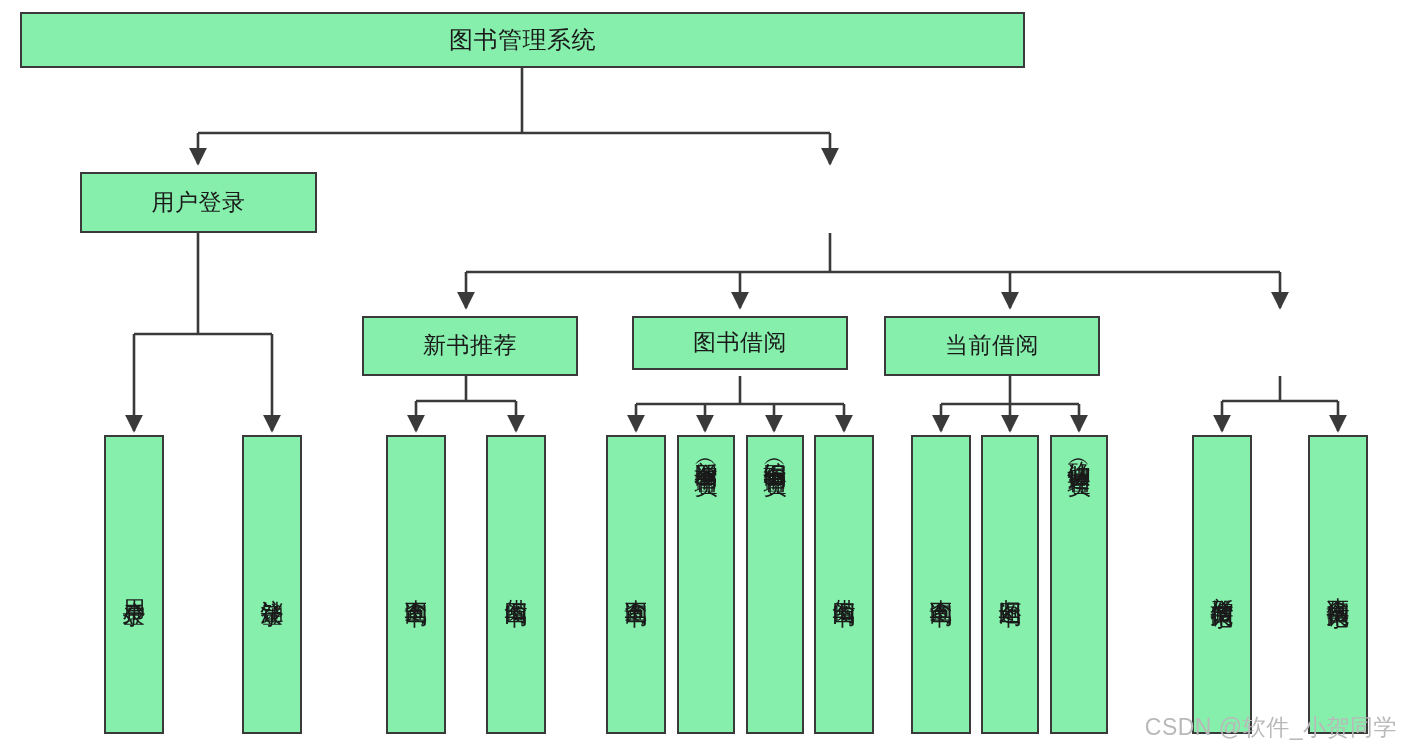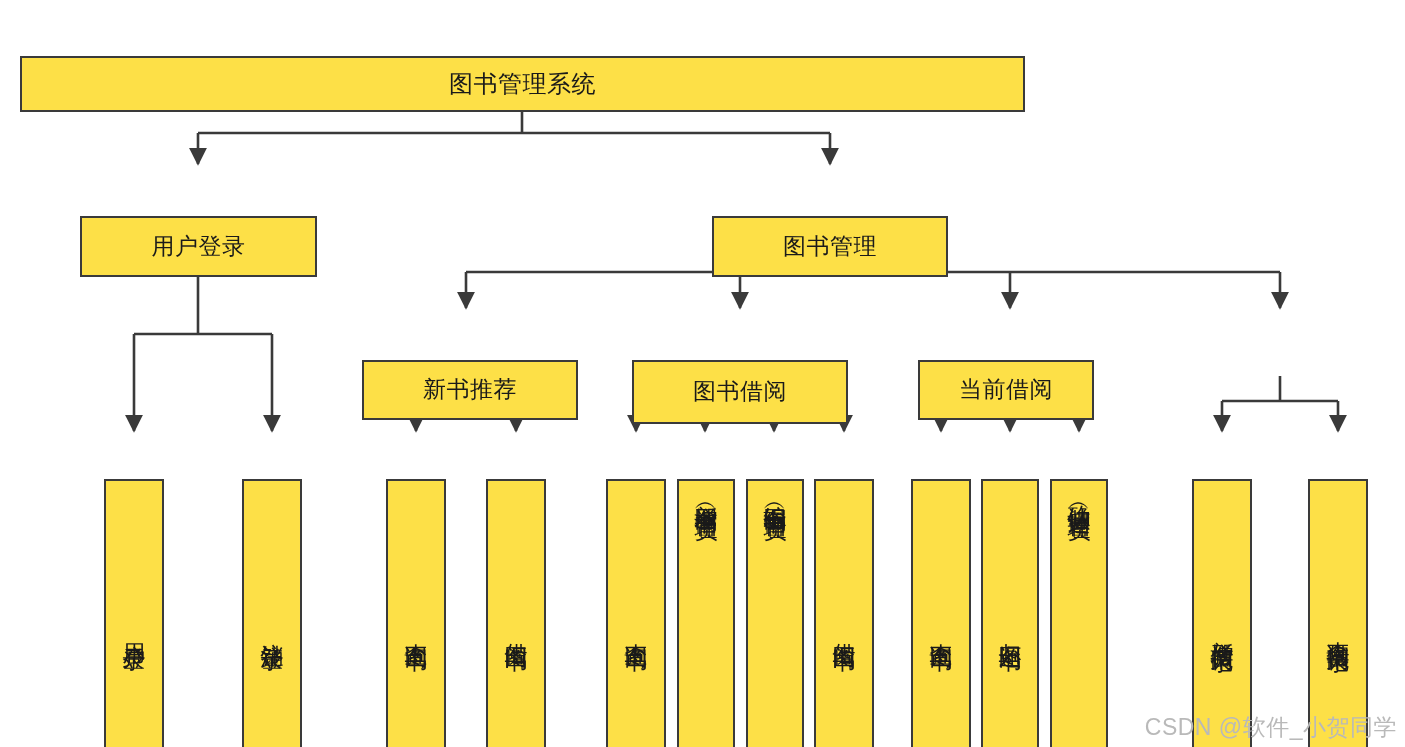--- a/index.html
+++ b/index.html
@@ -20,28 +20,27 @@
   svg#wires {
     position: absolute;
     left: 0;
     top: 0;
     width: 1405px;
     height: 747px;
   }
   .node {
     position: absolute;
     box-sizing: border-box;
-    background: #fde047;
+    background: #86efac;
     border: 2px solid #3a3a3a;
     display: flex;
     align-items: center;
     justify-content: center;
     color: #1a1a1a;
     z-index: 3;
-    margin-top: 44px;
   }
   .node-label {
     display: block;
     text-align: center;
     line-height: 1.12;
     letter-spacing: 0.5px;
   }
   
   .node.horiz .node-label {
     font-size: 23px;
@@ -140,31 +139,28 @@
     </g>
   </svg>
 
   <div class="node horiz root" style="left:20px; top:12px; width:1005px; height:56px;">
     <span class="node-label">图书管理系统</span>
   </div>
 
   <div class="node horiz" style="left:80px; top:172px; width:237px; height:61px;">
     <span class="node-label">用户登录</span>
   </div>
-  <div class="node horiz" style="left:712px; top:172px; width:236px; height:61px;">
-    <span class="node-label">图书管理</span>
-  </div>
 
   <div class="node horiz" style="left:362px; top:316px; width:216px; height:60px;">
     <span class="node-label">新书推荐</span>
   </div>
-  <div class="node horiz" style="left:632px; top:316px; width:216px; height:64px;">
+  <div class="node horiz" style="left:632px; top:316px; width:216px; height:54px;">
     <span class="node-label">图书借阅</span>
   </div>
-  <div class="node horiz" style="left:918px; top:316px; width:176px; height:60px;">
+  <div class="node horiz" style="left:884px; top:316px; width:216px; height:60px;">
     <span class="node-label">当前借阅</span>
   </div>
 
   <div class="node leaf mid-text" style="left:104px; top:435px; width:60px; height:299px;">
     <span class="node-label">用户登录</span>
   </div>
   <div class="node leaf mid-text" style="left:242px; top:435px; width:60px; height:299px;">
     <span class="node-label">注销登录</span>
   </div>
 

